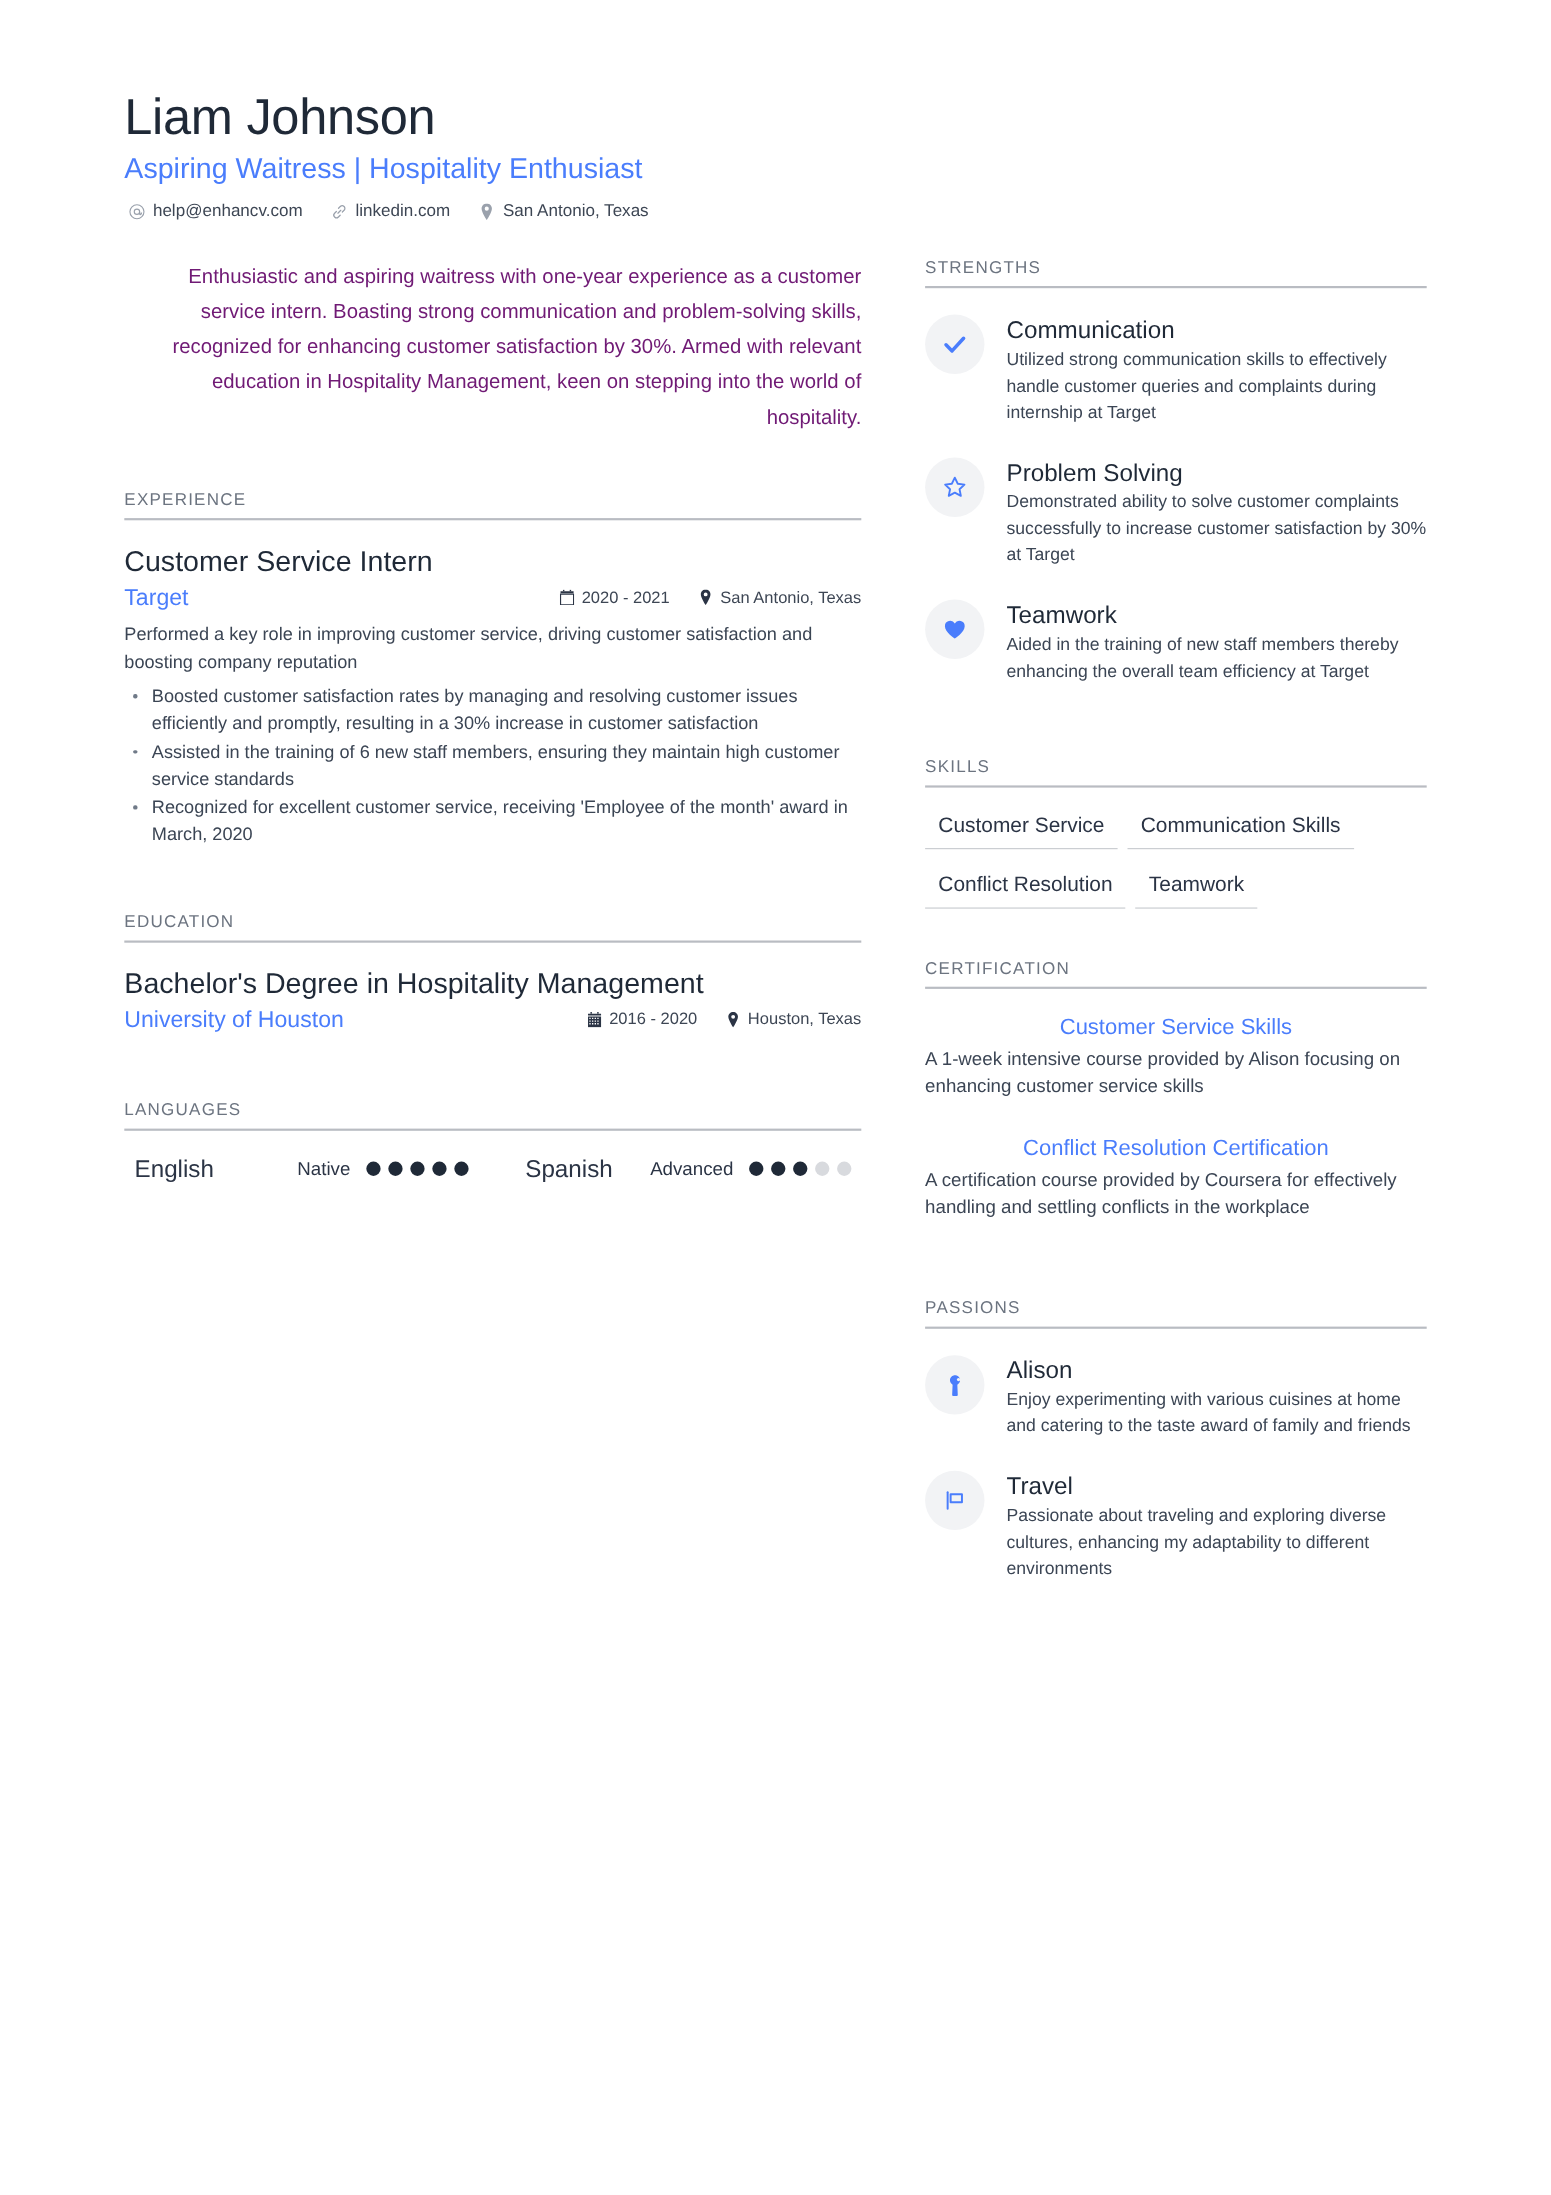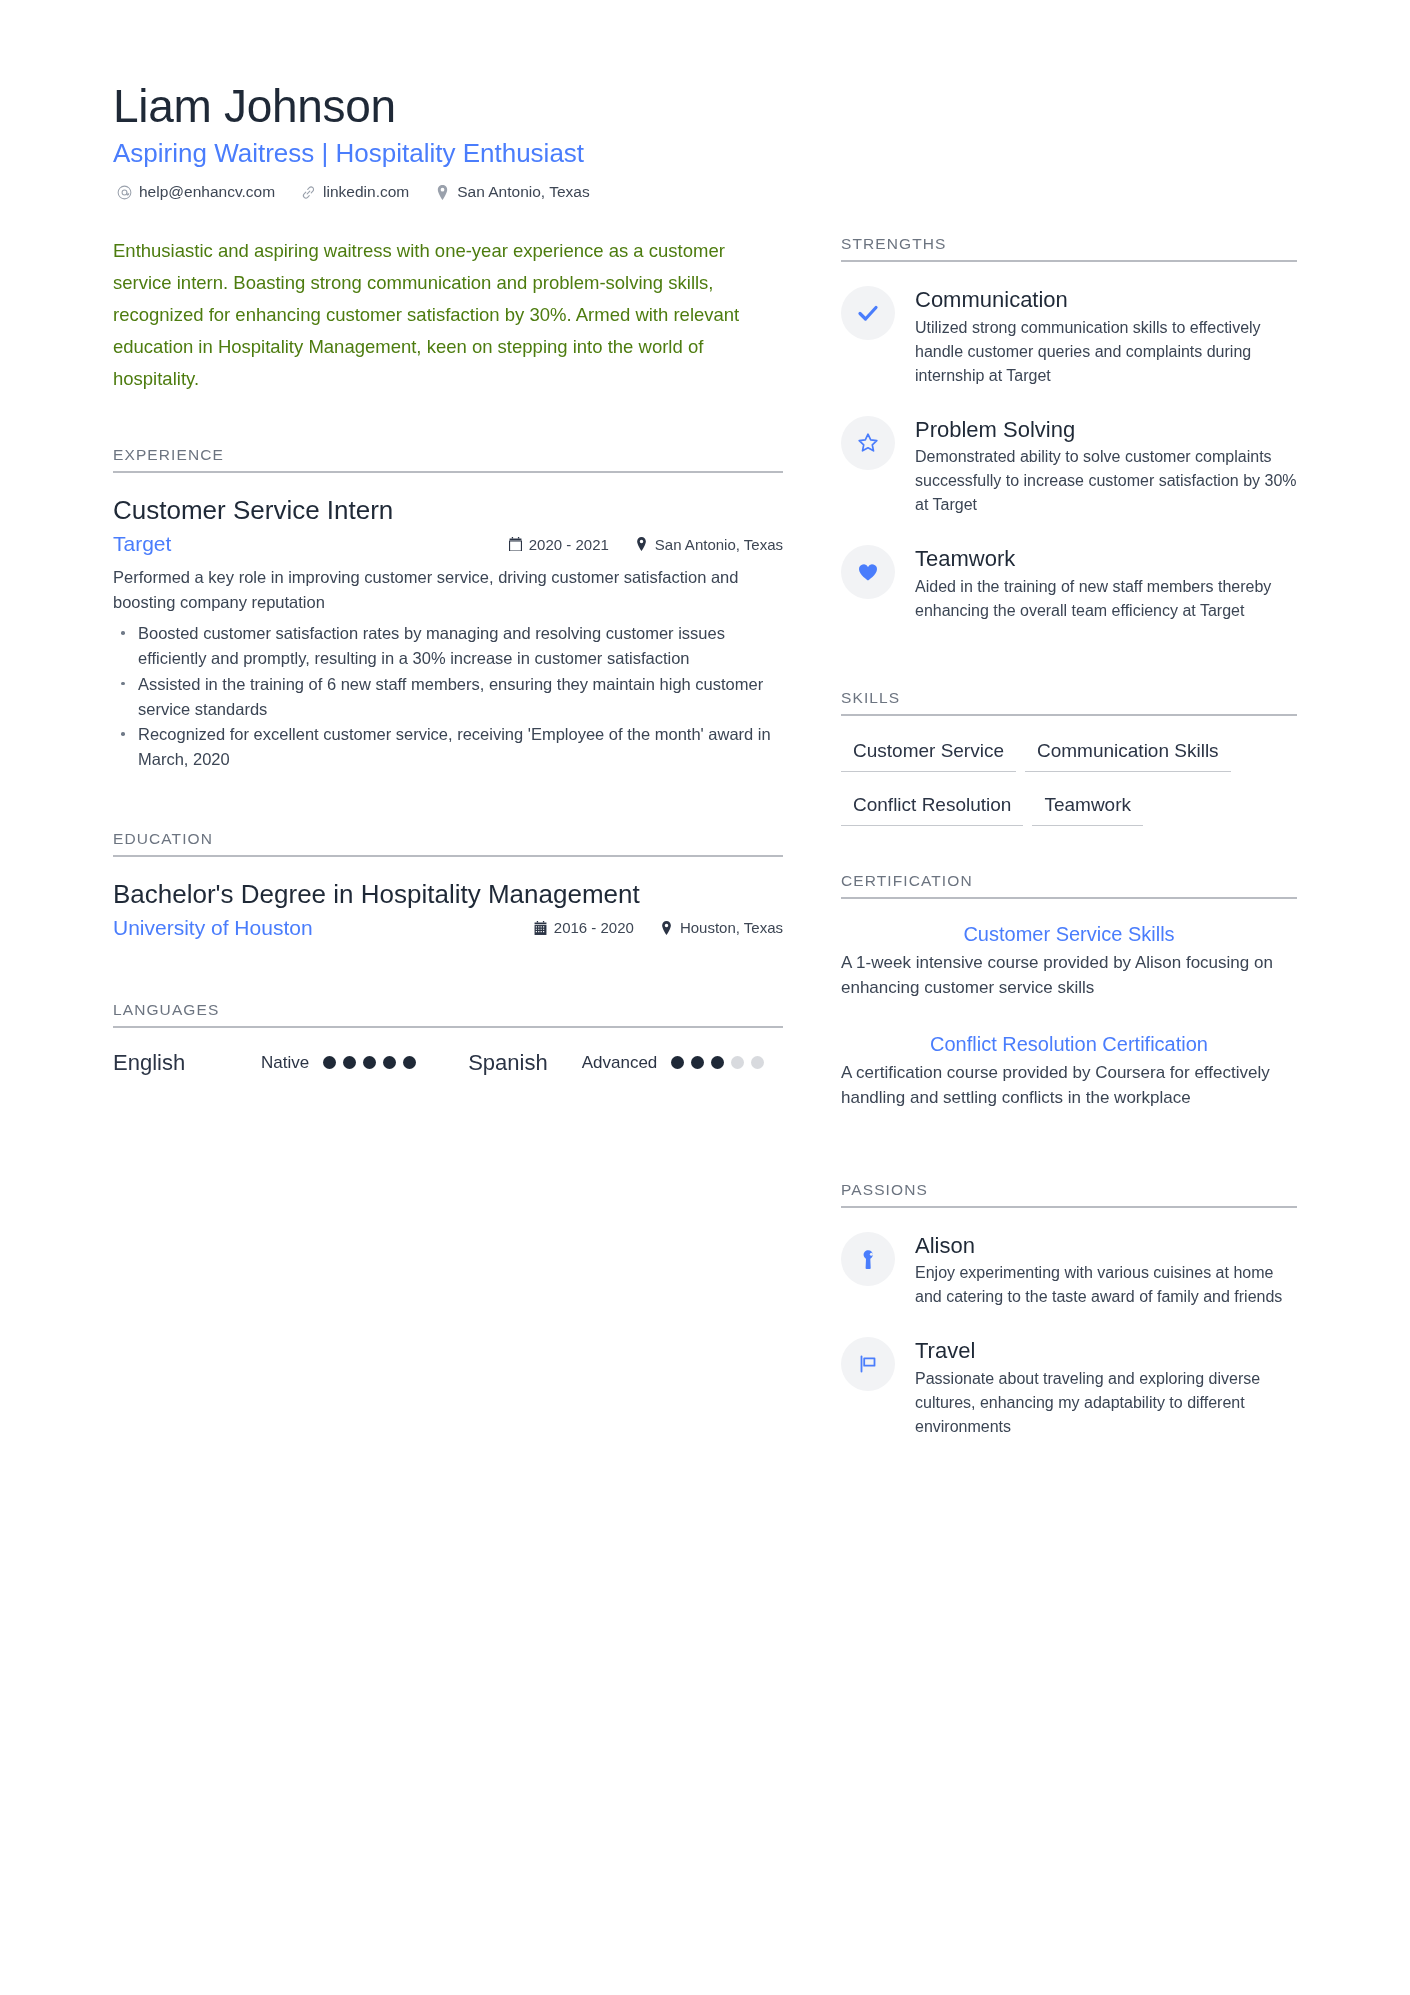--- a/index.html
+++ b/index.html
@@ -85,21 +85,22 @@
     text-transform: uppercase;
     padding-bottom: 7px;
     border-bottom: 2.5px solid #b9bcc2;
     margin-bottom: 22px;
   }
 
   
   .summary-text {
     font-size: 18.5px;
     line-height: 1.72;
-    color: #4d7c0f;
+    color: #701a75;
+    text-align: right;
   }
 
   
   .entry { margin-bottom: 6px; }
   .entry-title {
     font-size: 26px;
     font-weight: 400;
     color: #1f2937;
     line-height: 1.22;
     margin-bottom: 5px;
@@ -165,20 +166,21 @@
   }
 
   .block-gap-lg { height: 52px; }
   .block-gap-md { height: 40px; }
   .block-gap-sm { height: 26px; }
 
   
   .lang-row {
     display: flex;
     align-items: center;
+    justify-content: center;
   }
   .lang-item {
     display: flex;
     align-items: center;
   }
   .lang-name {
     font-size: 22px;
     color: #2b3445;
     width: 148px;
   }

